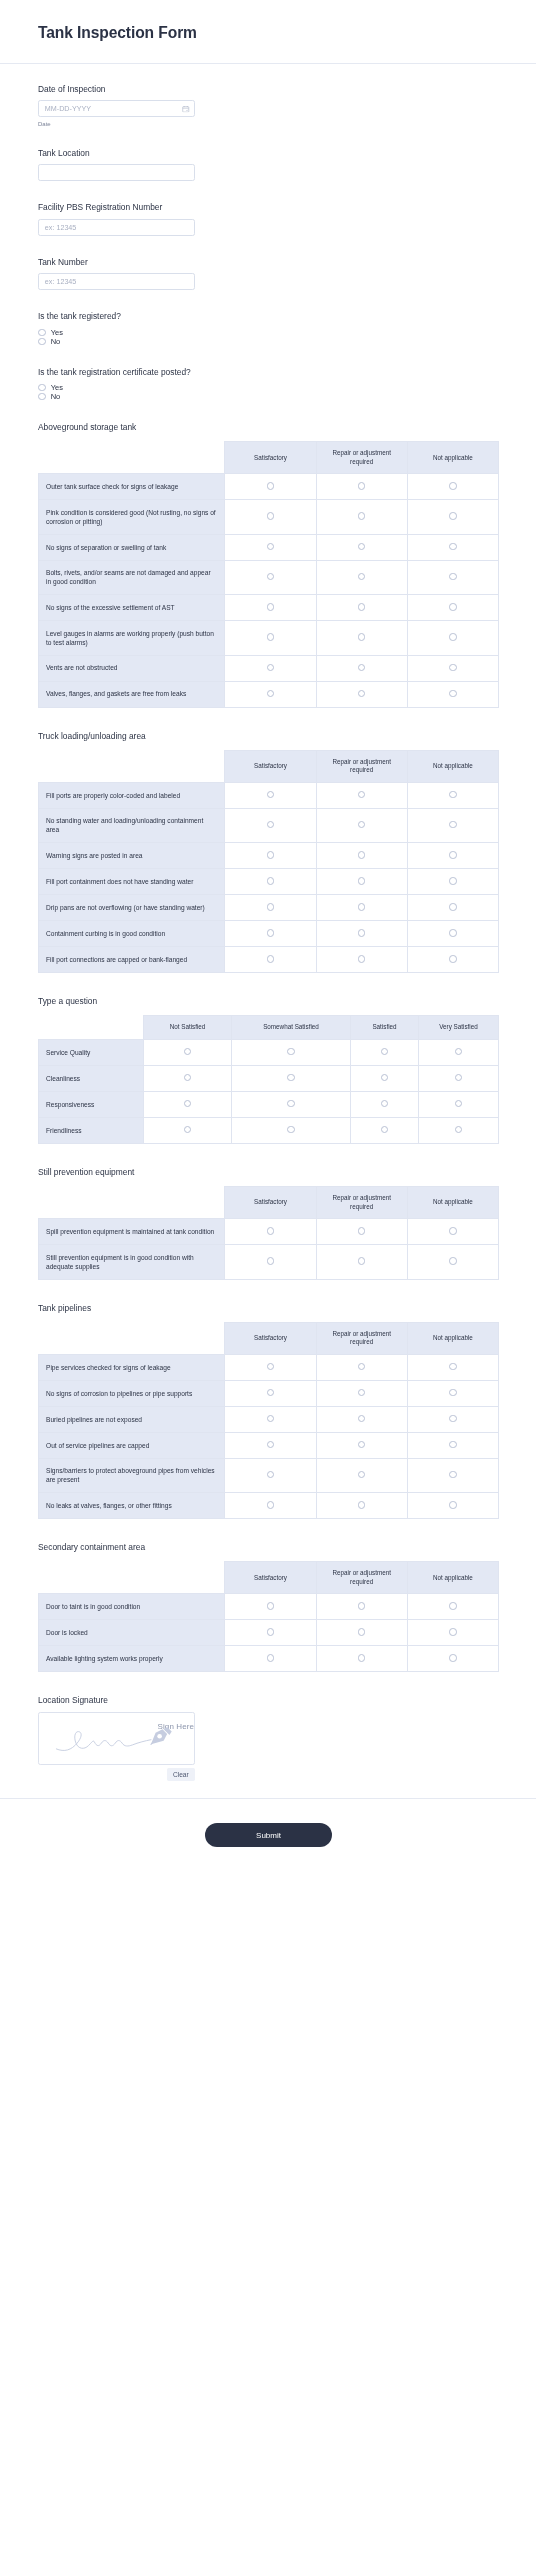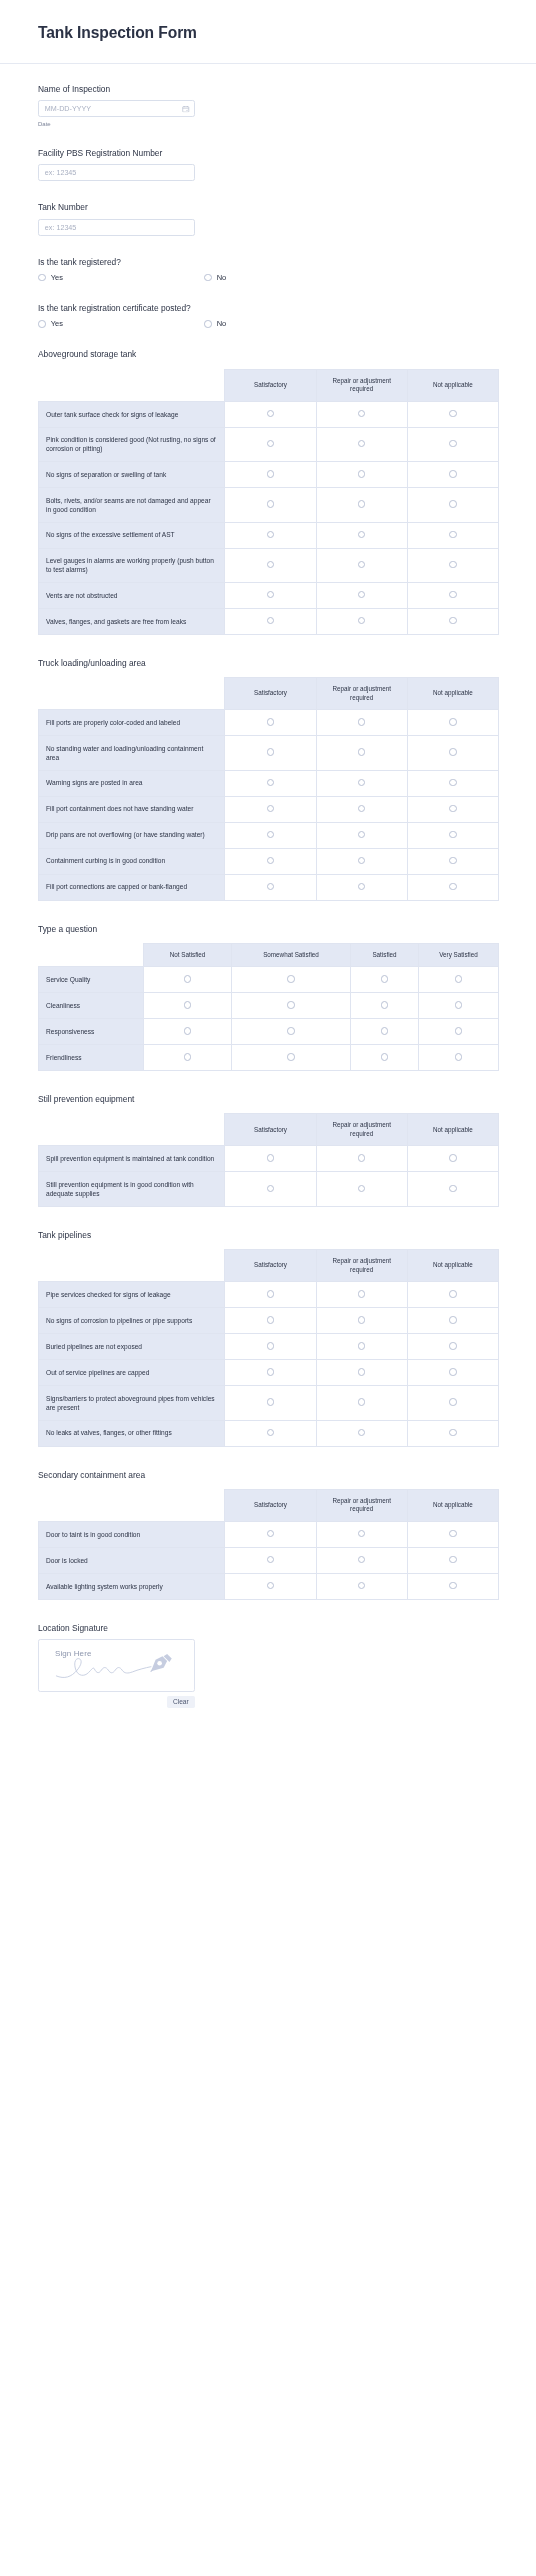--- a/index.html
+++ b/index.html
@@ -69,20 +69,21 @@
   .cal-icon svg { display:block; width:7.5px; height:7.5px; }
 
   .name-row { display: flex; gap: 9.2px; }
   .name-col { width: 157px; }
   .name-col.second { margin-left: 9.2px; }
 
   
   .radio-row {
     display: flex;
     margin-top: 2.3px;
+    flex-direction: column;
   }
   .radio-item {
     display: flex;
     align-items: center;
     gap: 5.2px;
     font-size: 7.5px;
     color: #2c3345;
     cursor: pointer;
   }
   .radio-item.first { width: 166px; }
@@ -165,21 +166,21 @@
     height: 53px;
     border: 0.6px solid #dde2ee;
     border-radius: 2.3px;
     background: #fff;
     position: relative;
     overflow: hidden;
   }
   .sig-inner {
     position: absolute;
     left: 16px; right: 0; top: 8px;
-    text-align: left;
+    text-align: right;
   }
   .sig-text {
     font-size: 8px;
     color: #8d96ad;
     letter-spacing: 0.1px;
   }
   .sig-art {
     position: absolute;
     left: 15px; top: 14px;
     width: 127px; height: 30px;
@@ -225,37 +226,41 @@
 
 <div class="page">
 
   <div class="form-header">
     <div class="form-title">Tank Inspection Form</div>
   </div>
 
   <div class="form-body">
 
     <div class="field-block">
-      <div class="field-label">Name of Inspection</div>
+      <div class="field-label">Date of Inspection</div>
       <div class="date-wrap">
         <input class="text-input" type="text" placeholder="MM-DD-YYYY" style="">
         <span class="cal-icon">
           <svg viewBox="0 0 16 16" fill="none" stroke="#aab2c6" stroke-width="1.2">
             <rect x="1.5" y="3" width="13" height="11.5" rx="1.5"></rect>
             <line x1="1.5" y1="6.3" x2="14.5" y2="6.3"></line>
             <line x1="4.6" y1="1.6" x2="4.6" y2="4"></line>
             <line x1="11.4" y1="1.6" x2="11.4" y2="4"></line>
             <polyline points="9.2,10.4 10.6,11.8 13,9.2"></polyline>
           </svg>
         </span>
       </div>
       <div class="sub-label">Date</div>
     </div>
 
 
+    <div class="field-block">
+      <div class="field-label">Tank Location</div>
+      <input class="text-input" type="text" placeholder="" style="">
+    </div>
 
     <div class="field-block">
       <div class="field-label">Facility PBS Registration Number</div>
       <input class="text-input" type="text" placeholder="ex: 12345" style="">
     </div>
 
     <div class="field-block">
       <div class="field-label">Tank Number</div>
       <input class="text-input" type="text" placeholder="ex: 12345" style="">
     </div>
@@ -619,15 +624,18 @@
           </g>
         </svg>
       </div>
       <div class="clear-row">
         <button class="clear-btn">Clear</button>
       </div>
     </div>
 
   </div>
 
+  <div class="form-footer">
+    <button class="submit-btn">Submit</button>
+  </div>
 
 </div>
 
 
 </body></html>

